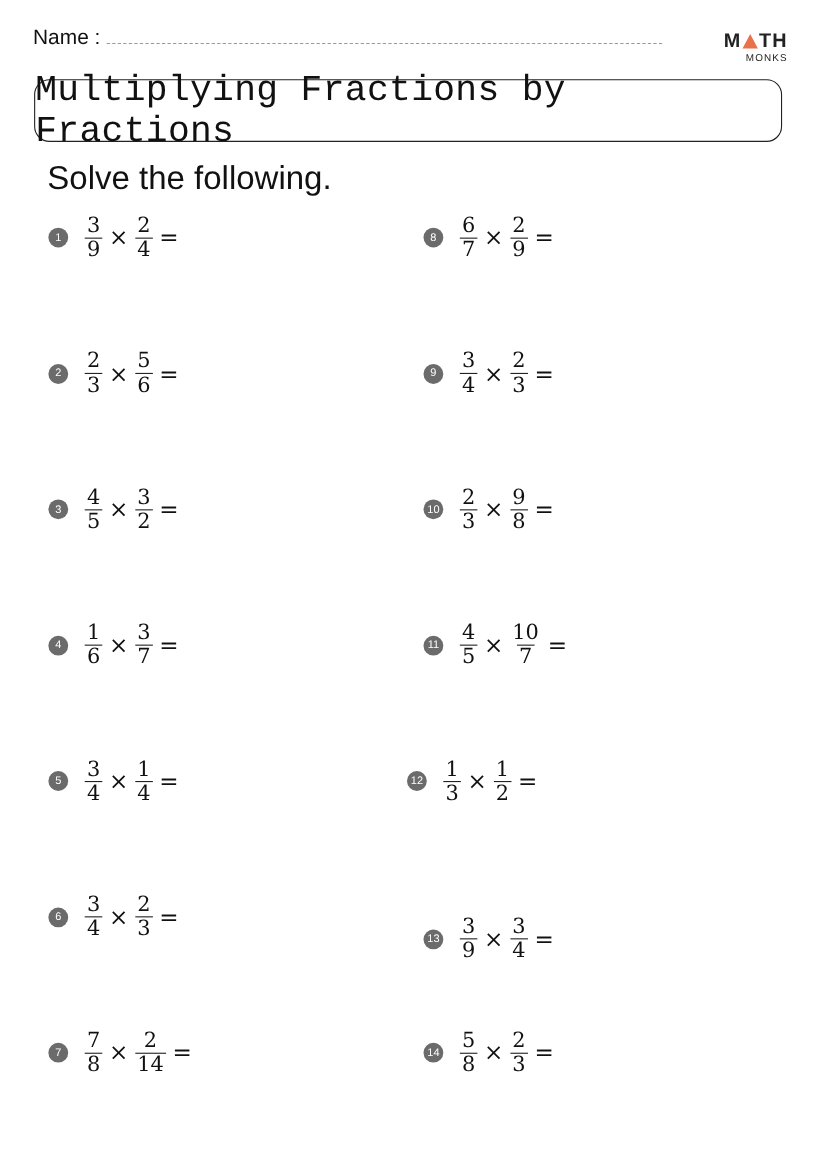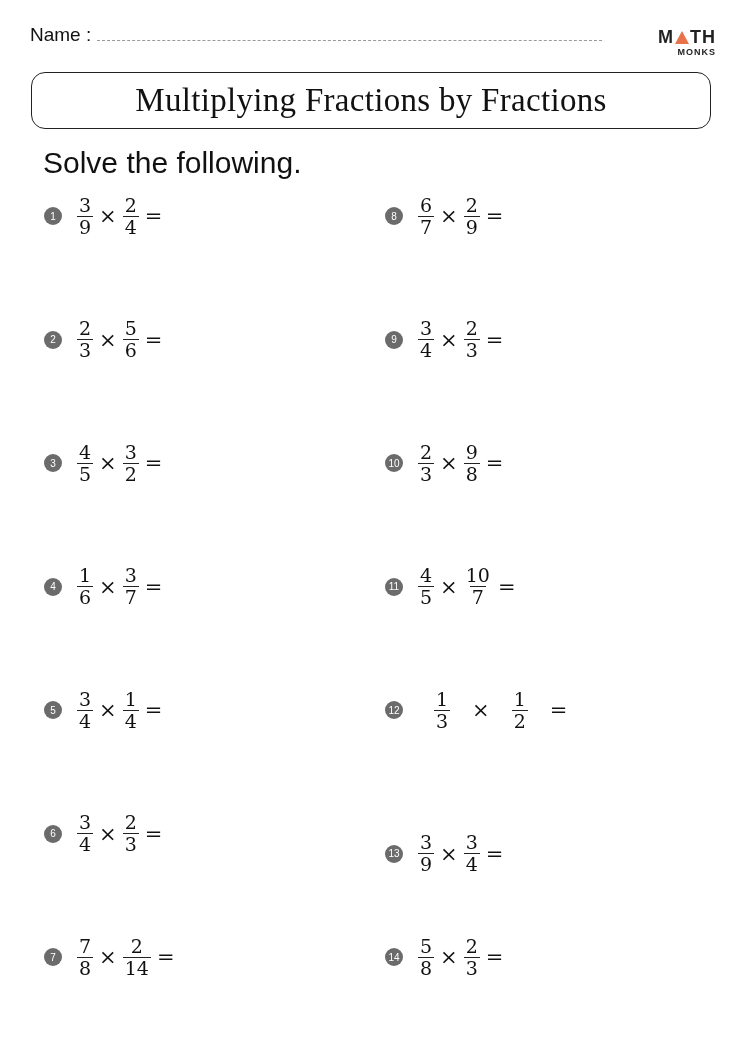--- a/index.html
+++ b/index.html
@@ -3,23 +3,23 @@
 <meta charset="utf-8">
 <style>
   html, body { margin: 0; padding: 0; background: #ffffff; }
   body { width: 742px; height: 1050px; position: relative; overflow: hidden;
          font-family: "Liberation Sans", sans-serif; color: #111; }
   .name-row { position: absolute; left: 30px; top: 24px; font-size: 19px; display: flex; align-items: baseline; }
   .name-line { display: inline-block; width: 505px; border-bottom: 1.5px dashed #9a9a9a; margin-left: 6px; height: 14px; }
   .logo { position: absolute; left: 656px; top: 28px; width: 60px; text-align: right; }
   .logo-top { font-size: 18px; font-weight: bold; letter-spacing: 1px; color: #222; line-height: 18px; display: flex; align-items: flex-end; justify-content: flex-end; }
   .logo-tri { width: 0; height: 0; border-left: 7px solid transparent; border-right: 7px solid transparent; border-bottom: 13px solid #e8734a; margin: 0 1px 2px 1px; }
-  .logo-bottom { font-size: 9px; font-weight: bold; letter-spacing: 1px; color: #222; margin-top: 1px; }
+  .logo-bottom { font-size: 9px; font-weight: normal; letter-spacing: 1px; color: #222; margin-top: 1px; }
   .title-box { position: absolute; left: 31px; top: 72px; width: 678px; height: 55px; border: 1.5px solid #222; border-radius: 14px; display: flex; align-items: center; justify-content: center; }
-  .title { font-family: Liberation Serif, serif; font-size: 33px; letter-spacing: 0.3px; }
+  .title { font-family: Liberation Mono, monospace; font-size: 33px; letter-spacing: 0.3px; }
   .instructions { position: absolute; left: 43px; top: 146px; font-size: 30px; }
   .problem { position: absolute; display: flex; align-items: center; height: 50px; }
   .badge { width: 18px; height: 18px; border-radius: 50%; background: #6b6b6b; color: #fff; font-size: 10px; display: flex; align-items: center; justify-content: center; margin-right: 14px; }
   .frac { display: inline-flex; flex-direction: column; align-items: center; font-family: "DejaVu Serif", serif; font-size: 19px; line-height: 21px; padding: 0 1px; }
   .frac .num { padding: 0 2px; }
   .frac .den { border-top: 1.5px solid #222; padding: 0 2px; }
   .op { font-family: "DejaVu Serif", serif; font-size: 21px; margin: 0 5px; }
 </style>
 </head>
 <body>
@@ -181,21 +181,21 @@
         <span class="num">4</span>
         <span class="den">5</span>
       </span>
       <span class="op">×</span>
       <span class="frac">
         <span class="num">10</span>
         <span class="den">7</span>
       </span>
       <span class="op">=</span>
     </div>
-    <div class="problem" style="left: 385px; top: 685px; gap: 16px;">
+    <div class="problem" style="left: 370px; top: 685px;">
       <span class="badge">12</span>
       <span class="frac">
         <span class="num">1</span>
         <span class="den">3</span>
       </span>
       <span class="op">×</span>
       <span class="frac">
         <span class="num">1</span>
         <span class="den">2</span>
       </span>

